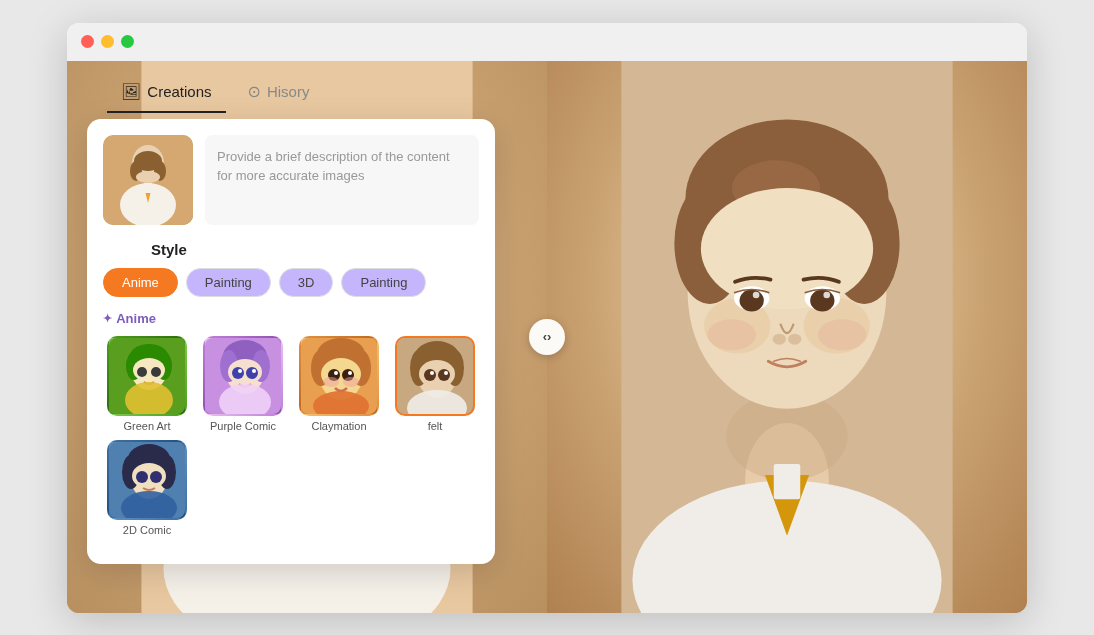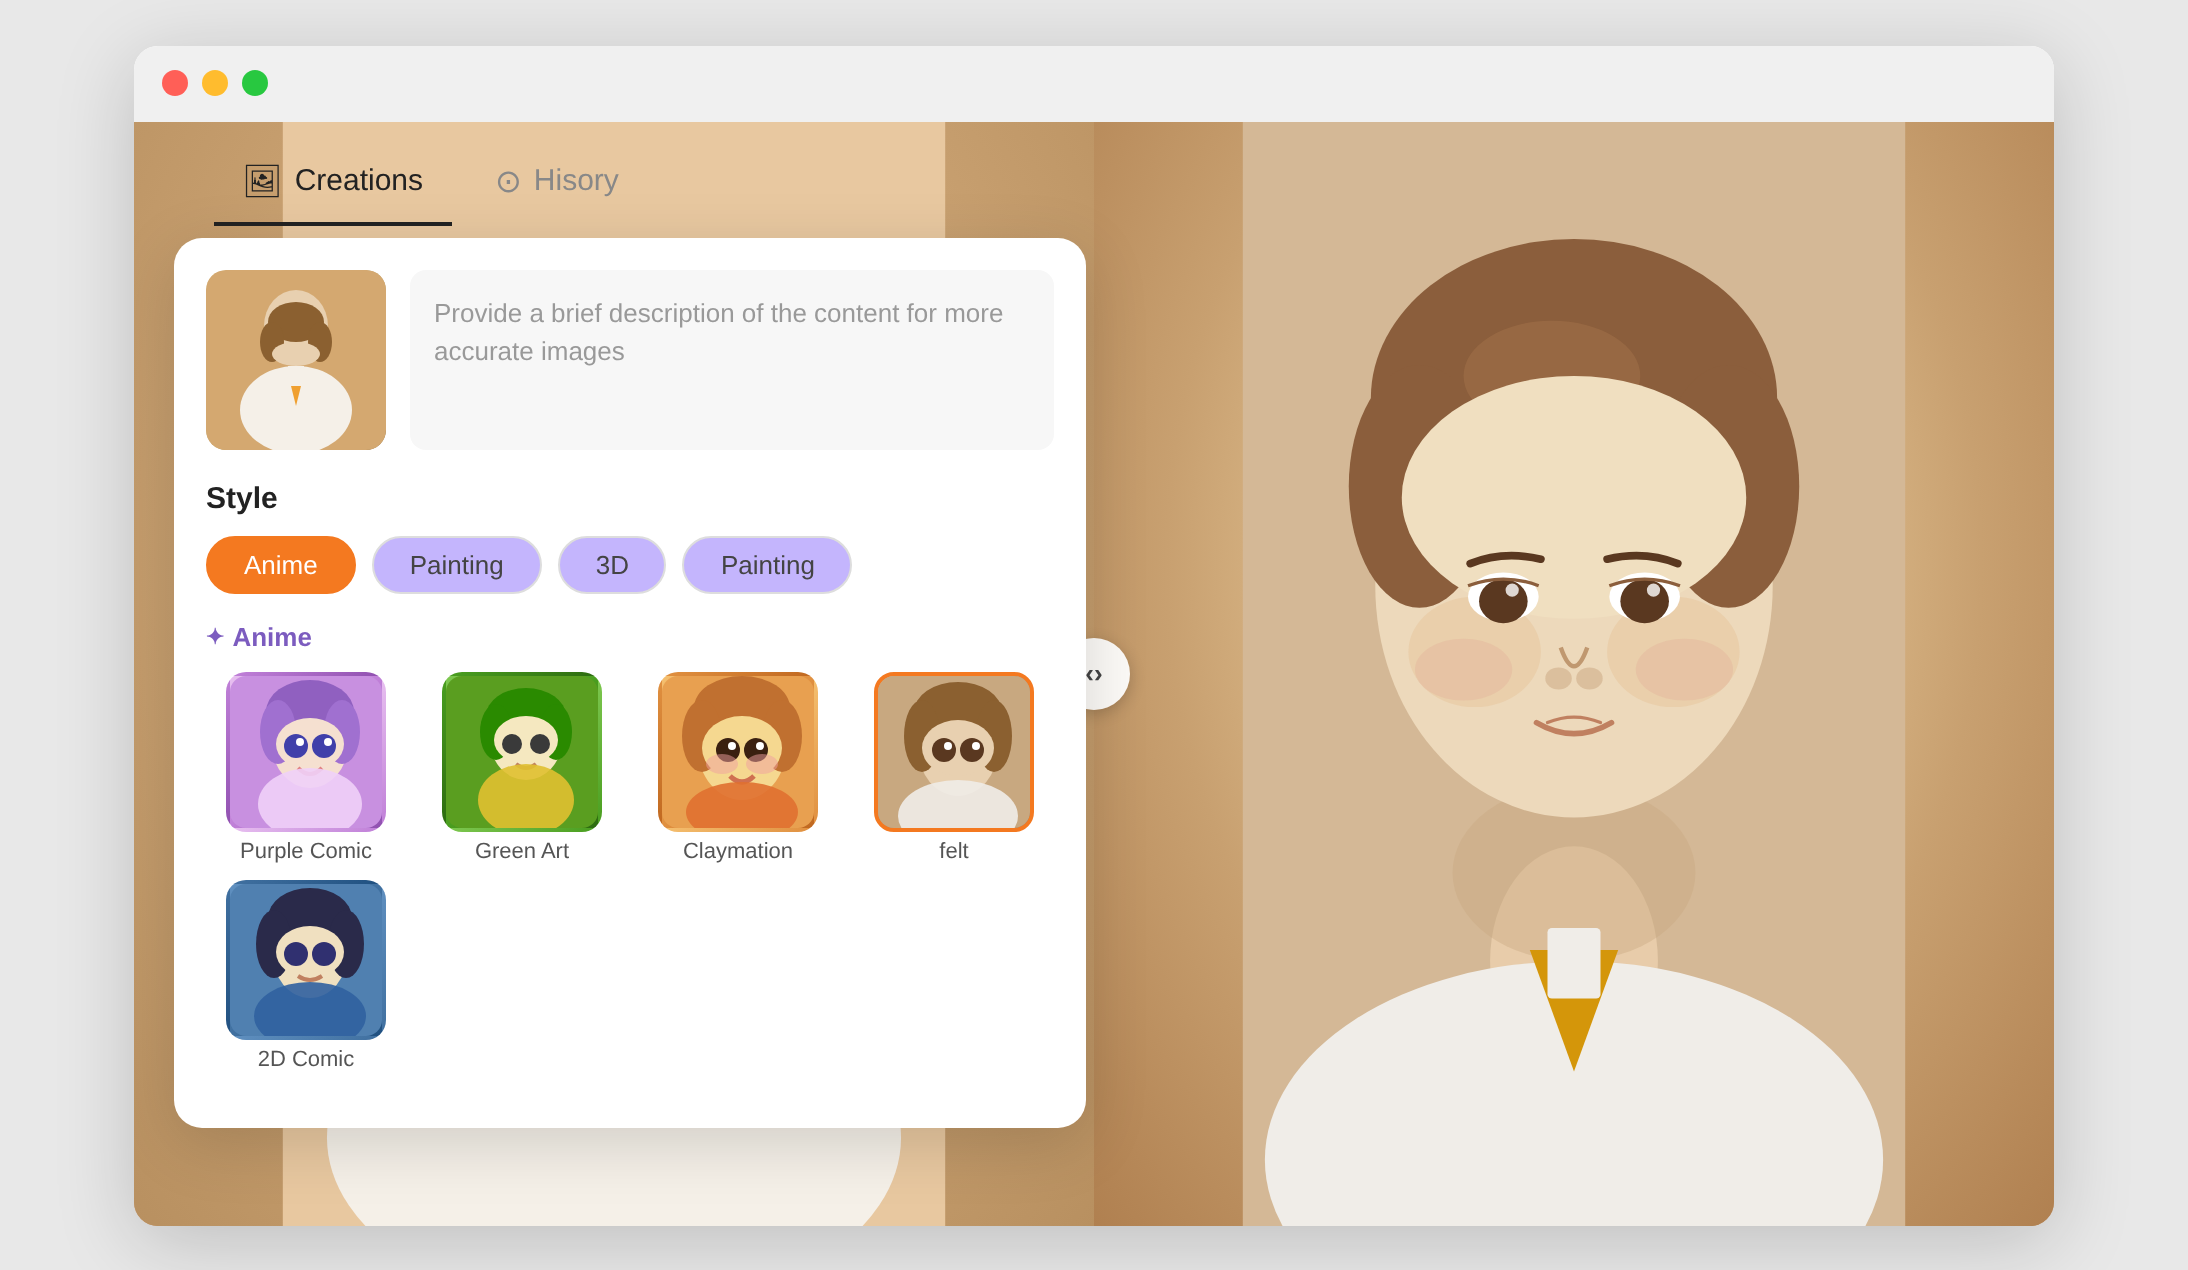--- a/index.html
+++ b/index.html
@@ -138,21 +138,21 @@
       font-size: 13px;
       color: #444;
       font-weight: bold;
     }
 
     
     .panel-card {
       position: absolute;
       top: 58px;
       left: 20px;
-      width: 456px;
+      width: 408px;
       background: #fff;
       border-radius: 14px;
       box-shadow: 0 8px 32px rgba(0,0,0,0.15);
       padding: 16px;
       z-index: 30;
     }
 
     
     .upload-row {
       display: flex;
@@ -187,20 +187,21 @@
     
     .style-section {
       margin-bottom: 12px;
     }
 
     .style-label {
       font-size: 15px;
       font-weight: 600;
       color: #222;
       margin-bottom: 10px;
+      margin-left: 48px;
     }
 
     .style-buttons {
       display: flex;
       gap: 8px;
       margin-bottom: 14px;
     }
 
     .style-btn {
       padding: 6px 18px;
@@ -473,57 +474,57 @@
           <button class="style-btn">Painting</button>
           <button class="style-btn">3D</button>
           <button class="style-btn">Painting</button>
         </div>
 
         <div class="sub-label">
           <span>Anime</span>
         </div>
 
         <div class="style-grid">
+
+          <div class="style-item">
+            <div class="style-thumb thumb-green-art">
+              <svg viewBox="0 0 80 80" width="80" height="80">
+                <rect width="80" height="80" fill="#5a9e20"></rect>
+                <ellipse cx="40" cy="32" rx="18" ry="20" fill="#f5e8c0"></ellipse>
+                <ellipse cx="40" cy="20" rx="20" ry="14" fill="#2a8a00"></ellipse>
+                <ellipse cx="25" cy="28" rx="8" ry="14" fill="#2a8a00"></ellipse>
+                <ellipse cx="55" cy="28" rx="8" ry="14" fill="#2a8a00"></ellipse>
+                <ellipse cx="40" cy="32" rx="16" ry="12" fill="#f5e8c0"></ellipse>
+                <ellipse cx="33" cy="34" rx="5" ry="5" fill="#3a3a3a"></ellipse>
+                <ellipse cx="47" cy="34" rx="5" ry="5" fill="#3a3a3a"></ellipse>
+                <path d="M35 44 Q40 48 45 44" stroke="#c08060" stroke-width="2" fill="none"></path>
+                <ellipse cx="40" cy="62" rx="24" ry="18" fill="#e0c030" opacity="0.9"></ellipse>
+              </svg>
+            </div>
+            <span class="style-name">Green Art</span>
+          </div>
 
           <div class="style-item">
             <div class="style-thumb thumb-purple-comic">
               <svg viewBox="0 0 80 80" width="80" height="80">
                 <rect width="80" height="80" fill="#c890e0"></rect>
                 <ellipse cx="40" cy="34" rx="19" ry="22" fill="#f5e0d0"></ellipse>
                 <ellipse cx="40" cy="18" rx="22" ry="16" fill="#9060c0"></ellipse>
                 <ellipse cx="24" cy="28" rx="9" ry="16" fill="#a070d0"></ellipse>
                 <ellipse cx="56" cy="28" rx="9" ry="16" fill="#a070d0"></ellipse>
                 <ellipse cx="40" cy="34" rx="17" ry="13" fill="#f5e0d0"></ellipse>
                 <ellipse cx="33" cy="35" rx="6" ry="6" fill="#4040aa"></ellipse>
                 <ellipse cx="47" cy="35" rx="6" ry="6" fill="#4040aa"></ellipse>
                 <circle cx="35" cy="33" r="2" fill="#fff"></circle>
                 <circle cx="49" cy="33" r="2" fill="#fff"></circle>
                 <path d="M34 46 Q40 52 46 46" stroke="#e08080" stroke-width="2" fill="none"></path>
                 <ellipse cx="40" cy="64" rx="26" ry="18" fill="#f0d0f8" opacity="0.9"></ellipse>
               </svg>
             </div>
             <span class="style-name">Purple Comic</span>
-          </div>
-
-          <div class="style-item">
-            <div class="style-thumb thumb-green-art">
-              <svg viewBox="0 0 80 80" width="80" height="80">
-                <rect width="80" height="80" fill="#5a9e20"></rect>
-                <ellipse cx="40" cy="32" rx="18" ry="20" fill="#f5e8c0"></ellipse>
-                <ellipse cx="40" cy="20" rx="20" ry="14" fill="#2a8a00"></ellipse>
-                <ellipse cx="25" cy="28" rx="8" ry="14" fill="#2a8a00"></ellipse>
-                <ellipse cx="55" cy="28" rx="8" ry="14" fill="#2a8a00"></ellipse>
-                <ellipse cx="40" cy="32" rx="16" ry="12" fill="#f5e8c0"></ellipse>
-                <ellipse cx="33" cy="34" rx="5" ry="5" fill="#3a3a3a"></ellipse>
-                <ellipse cx="47" cy="34" rx="5" ry="5" fill="#3a3a3a"></ellipse>
-                <path d="M35 44 Q40 48 45 44" stroke="#c08060" stroke-width="2" fill="none"></path>
-                <ellipse cx="40" cy="62" rx="24" ry="18" fill="#e0c030" opacity="0.9"></ellipse>
-              </svg>
-            </div>
-            <span class="style-name">Green Art</span>
           </div>
 
 
           <div class="style-item">
             <div class="style-thumb thumb-claymation">
               <svg viewBox="0 0 80 80" width="80" height="80">
                 <rect width="80" height="80" fill="#e8a050"></rect>
                 <ellipse cx="40" cy="36" rx="22" ry="26" fill="#f5d890"></ellipse>
                 <ellipse cx="40" cy="16" rx="24" ry="16" fill="#c07030"></ellipse>
                 <ellipse cx="20" cy="30" rx="10" ry="18" fill="#c07030"></ellipse>

